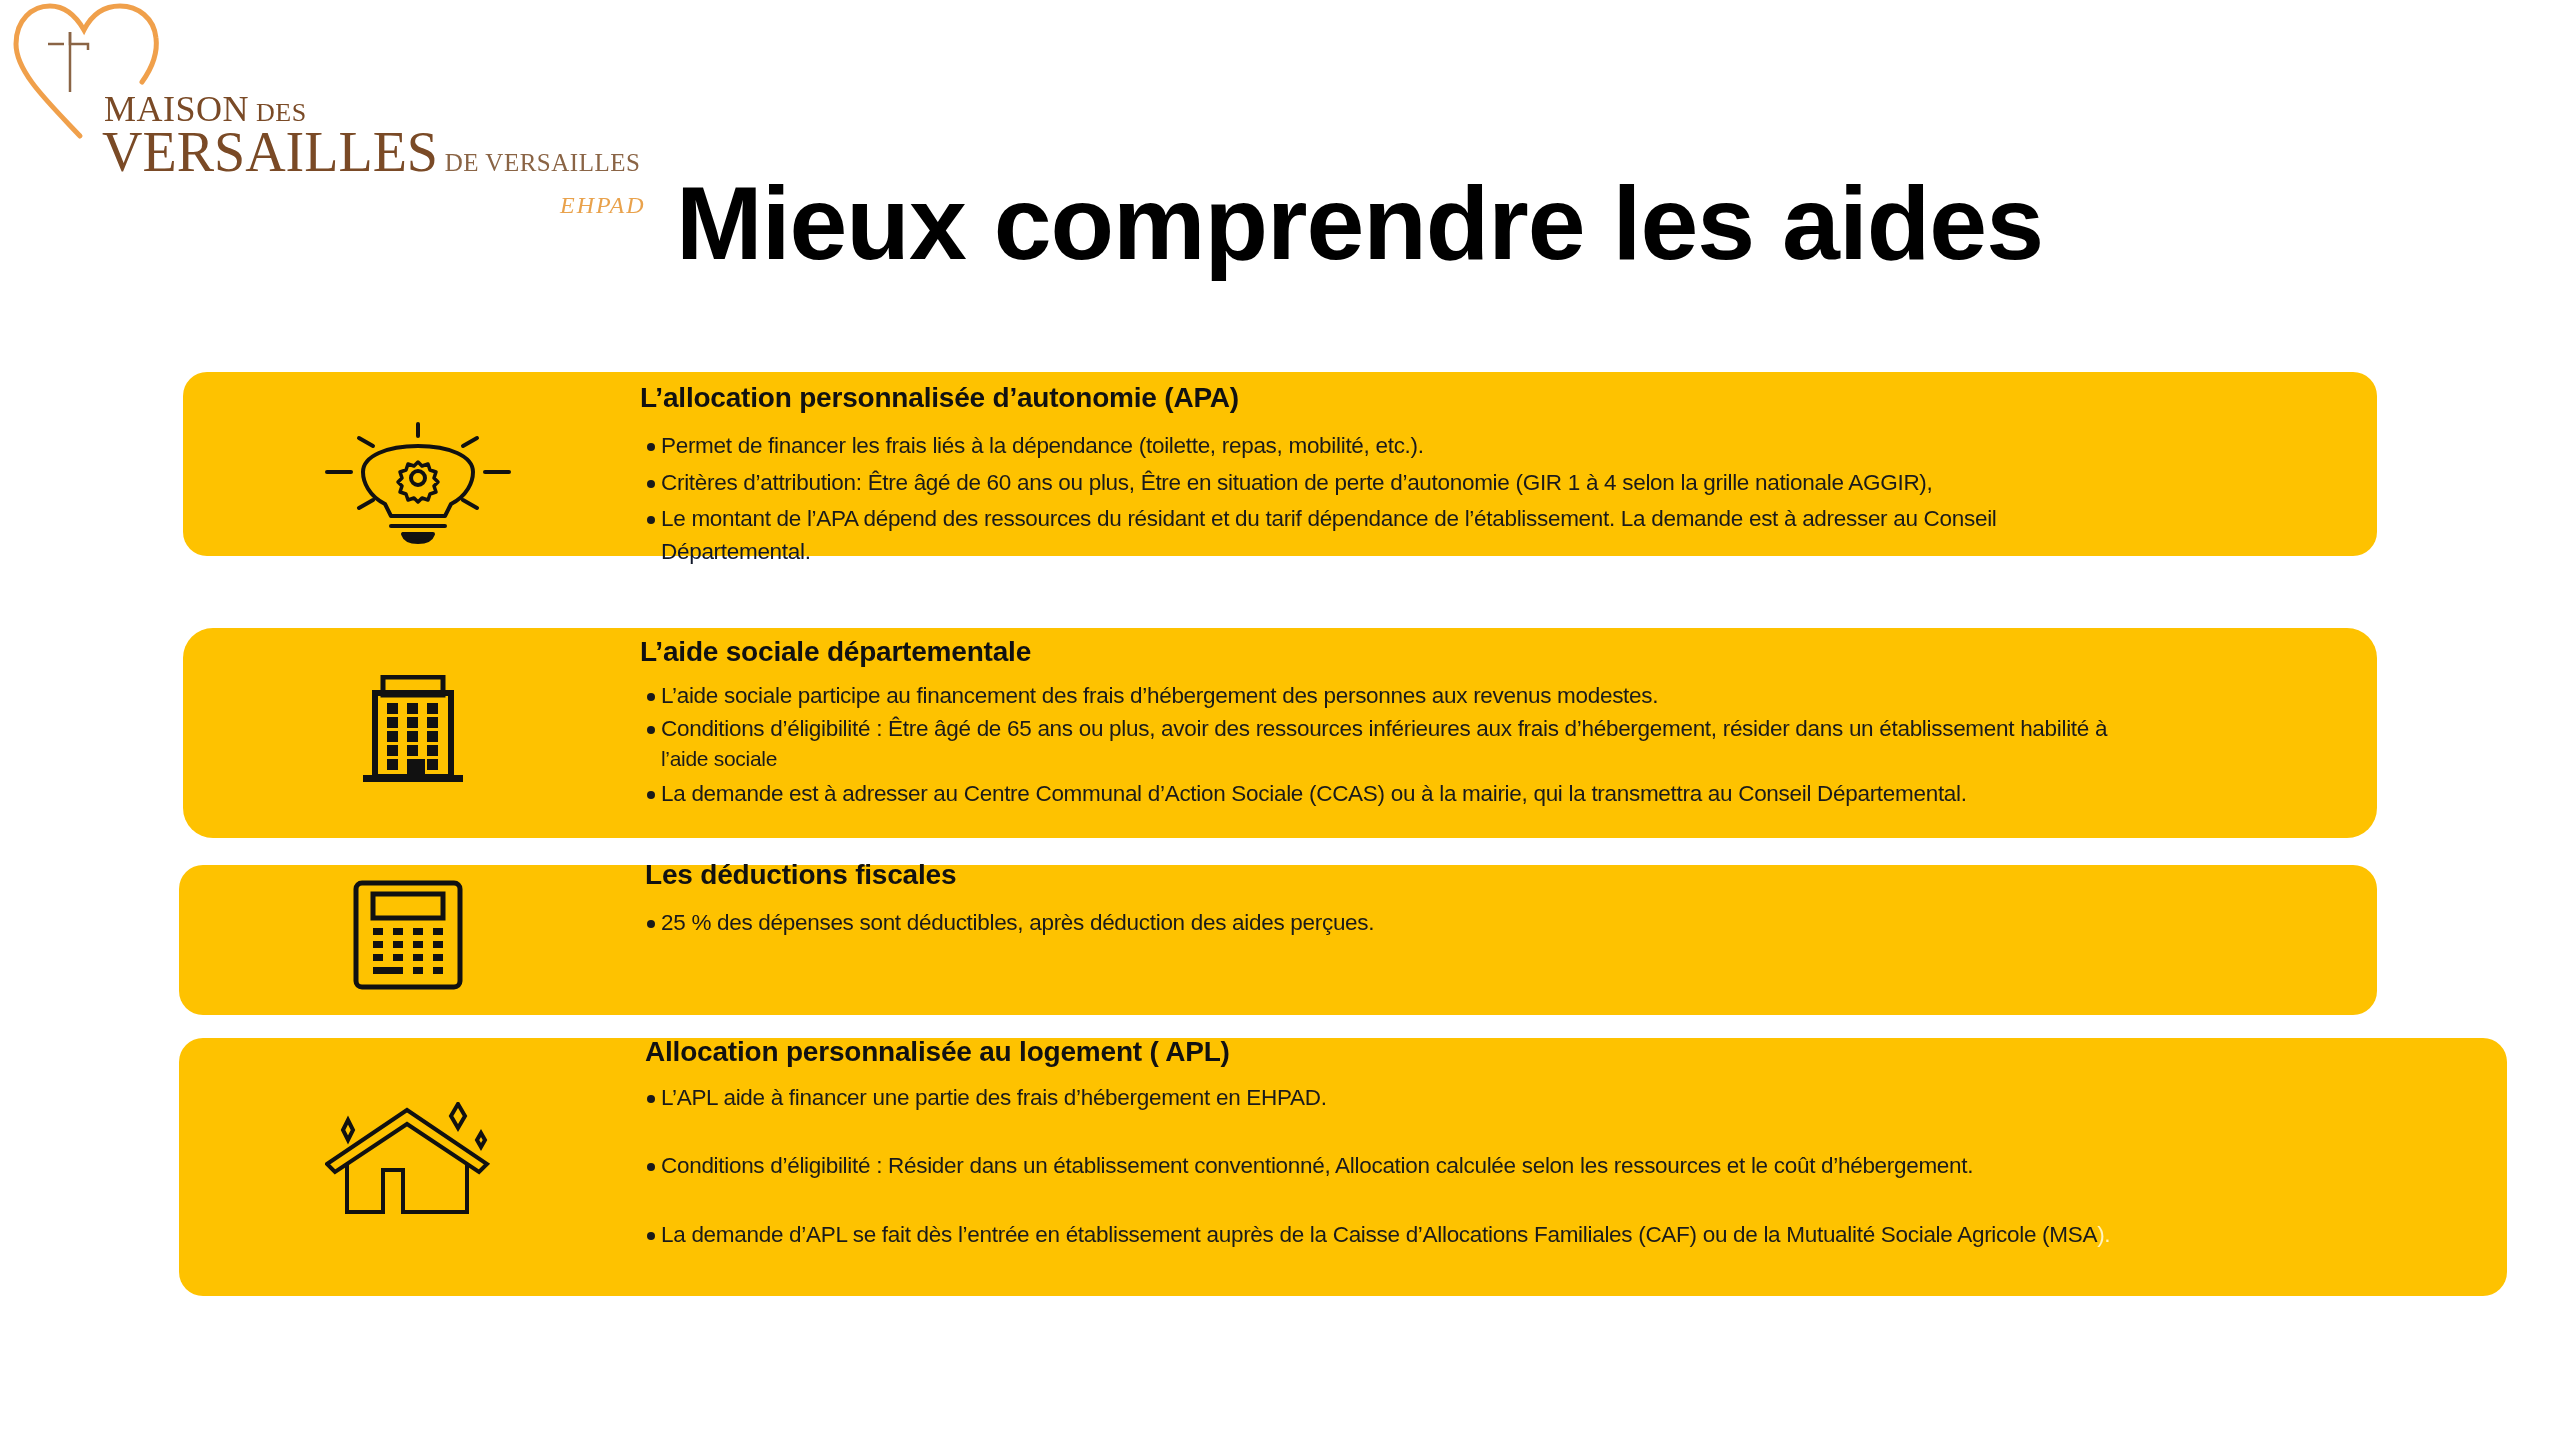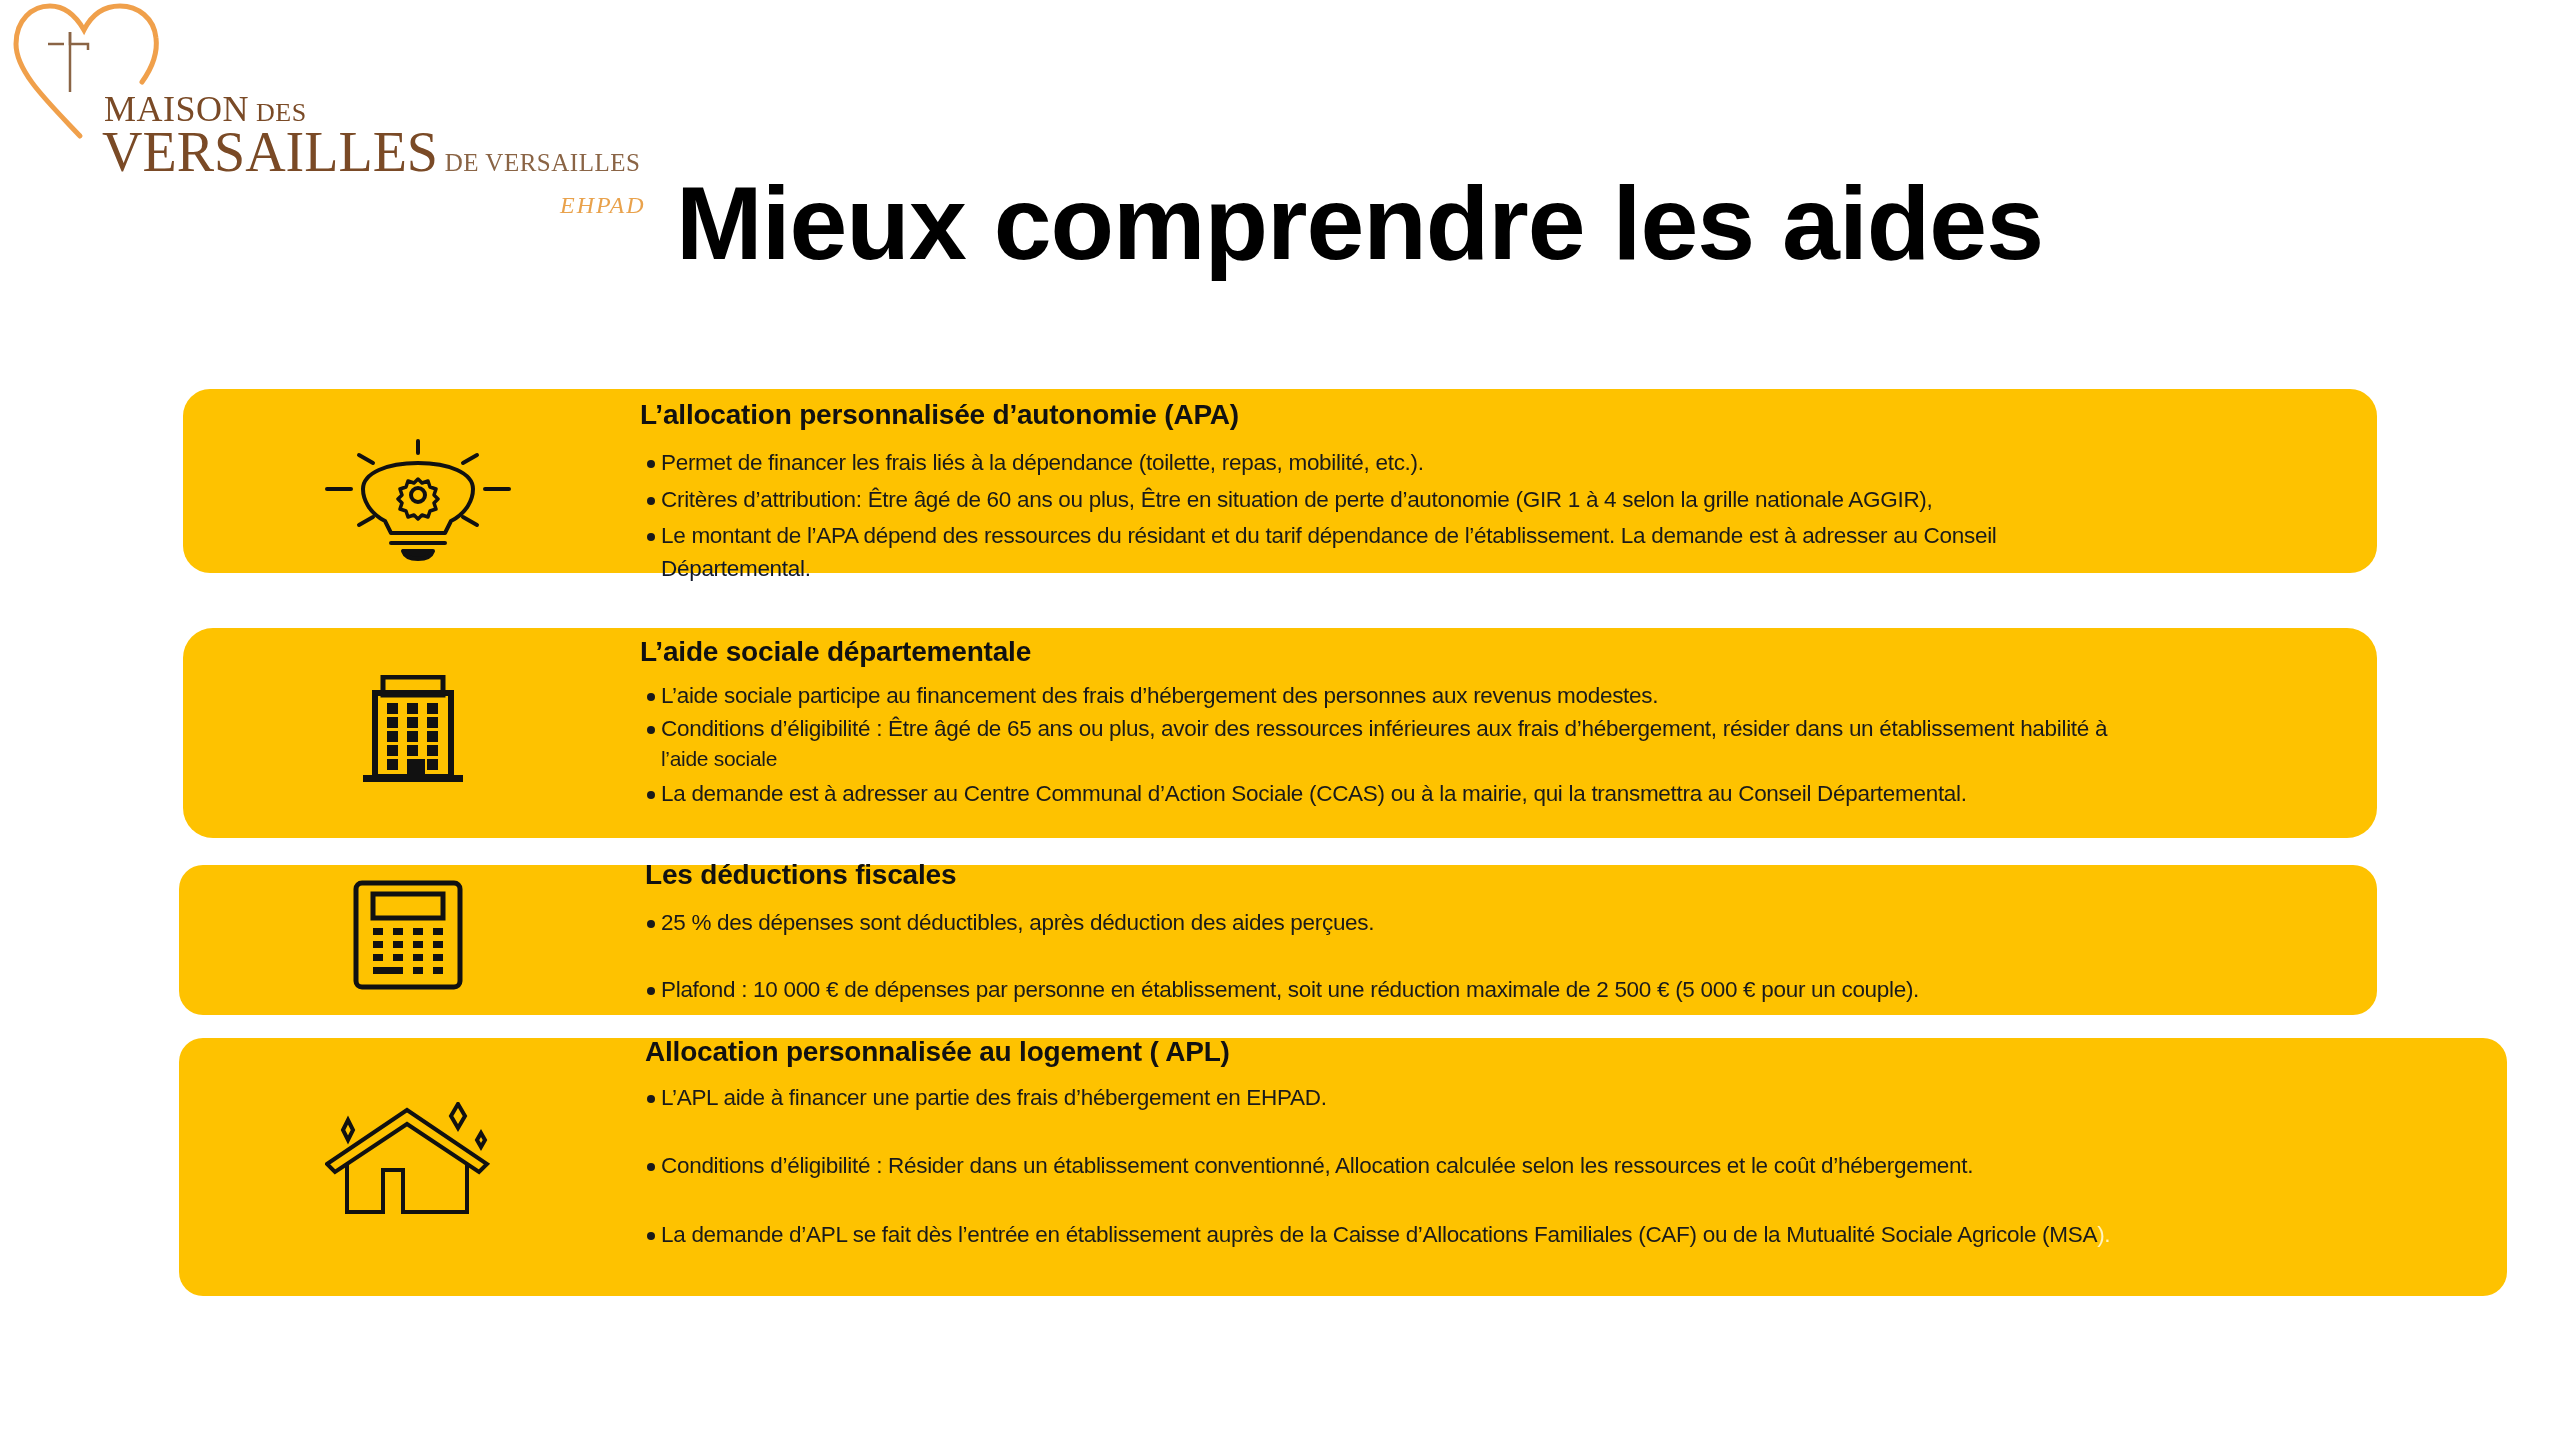--- a/index.html
+++ b/index.html
@@ -48,21 +48,21 @@
     <line x1="40" y1="42" x2="56" y2="42" stroke="#8a6445" stroke-width="2.5"></line>
     <polyline points="62,30 62,42 80,42 80,48" fill="none" stroke="#8a6445" stroke-width="2.5"></polyline>
   </svg>
   <div class="l1"><span>MAISON</span><span class="small"> DES</span></div>
   <div class="l2"><span>VERSAILLES</span><span class="small"> DE VERSAILLES</span></div>
   <div class="ehpad">EHPAD</div>
 </div>
 
 <h1 class="page-title">Mieux comprendre les aides</h1>
 
-<div class="card" style="left:183px; top:389px; width:2194px; height:184px;border-radius:27px;">
+<div class="card" style="left:183px; top:372px; width:2194px; height:184px;">
   <svg class="icon" style="left:140px; top:50px;" width="190" height="124" viewBox="0 0 190 124">
     <g fill="none" stroke="#111" stroke-width="4" stroke-linecap="round" stroke-linejoin="round">
       <line x1="95" y1="2" x2="95" y2="14"></line>
       <line x1="36" y1="16" x2="50" y2="24"></line>
       <line x1="154" y1="16" x2="140" y2="24"></line>
       <line x1="4" y1="50" x2="28" y2="50"></line>
       <line x1="162" y1="50" x2="186" y2="50"></line>
       <line x1="36" y1="86" x2="50" y2="78"></line>
       <line x1="154" y1="86" x2="140" y2="78"></line>
       <path d="M62 82 C46 74, 40 60, 40 50 C40 34, 64 24, 95 24 C126 24, 150 34, 150 50 C150 60, 144 74, 128 82 L122 94 L68 94 Z"></path>
@@ -128,21 +128,20 @@
         <rect x="40" y="74" width="10" height="7"></rect>
         <rect x="60" y="74" width="10" height="7"></rect>
         <rect x="80" y="74" width="10" height="7"></rect>
       <rect x="20" y="87" width="30" height="7"></rect>
         <rect x="60" y="87" width="10" height="7"></rect>
         <rect x="80" y="87" width="10" height="7"></rect>
     </g>
   </svg>
   <h2 style="left:466px; top:-8px; top:-6px;">Les déductions fiscales</h2>
   <div class="bullet" style="left:468px; top:42px;">25 % des dépenses sont déductibles, après déduction des aides perçues.</div>
-  <div class="bullet" style="left:468px; top:109px;">Plafond : 10 000 € de dépenses par personne en établissement, soit une réduction maximale de 2 500 € (5 000 € pour un couple).</div>
 </div>
 
 <div class="card" style="left:179px; top:1038px; width:2328px; height:258px;">
   <svg class="icon" style="left:146px; top:64px;" width="172" height="112" viewBox="0 0 172 112">
     <g fill="none" stroke="#111" stroke-width="4" stroke-linejoin="miter">
       <polygon points="2,62 82,8 162,62 154,70 82,22 10,70"></polygon>
       <polyline points="22,62 22,110 58,110 58,68 78,68 78,110 142,110 142,62"></polyline>
       <path d="M18 28 l5 -10 l5 10 l-5 10 z"></path>
       <path d="M126 8 l7 -12 l7 12 l-7 12 z" transform="translate(0,6)"></path>
       <path d="M152 38 l4 -7 l4 7 l-4 7 z"></path>

